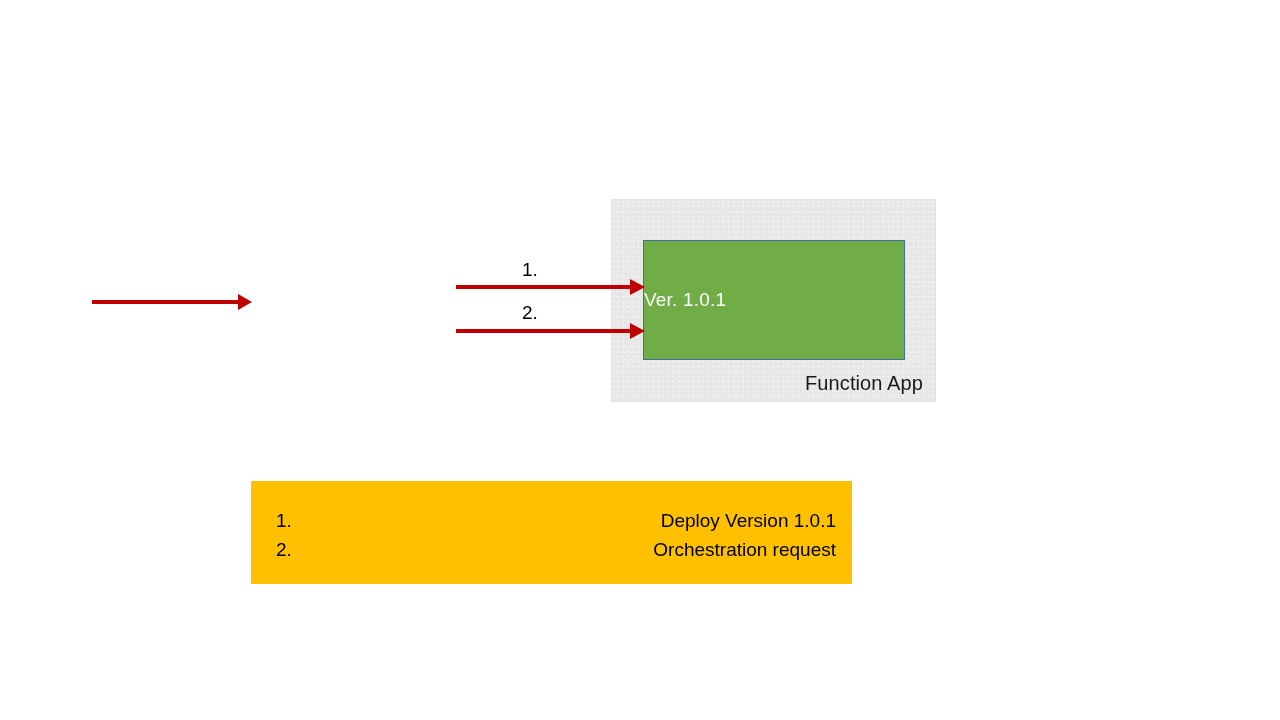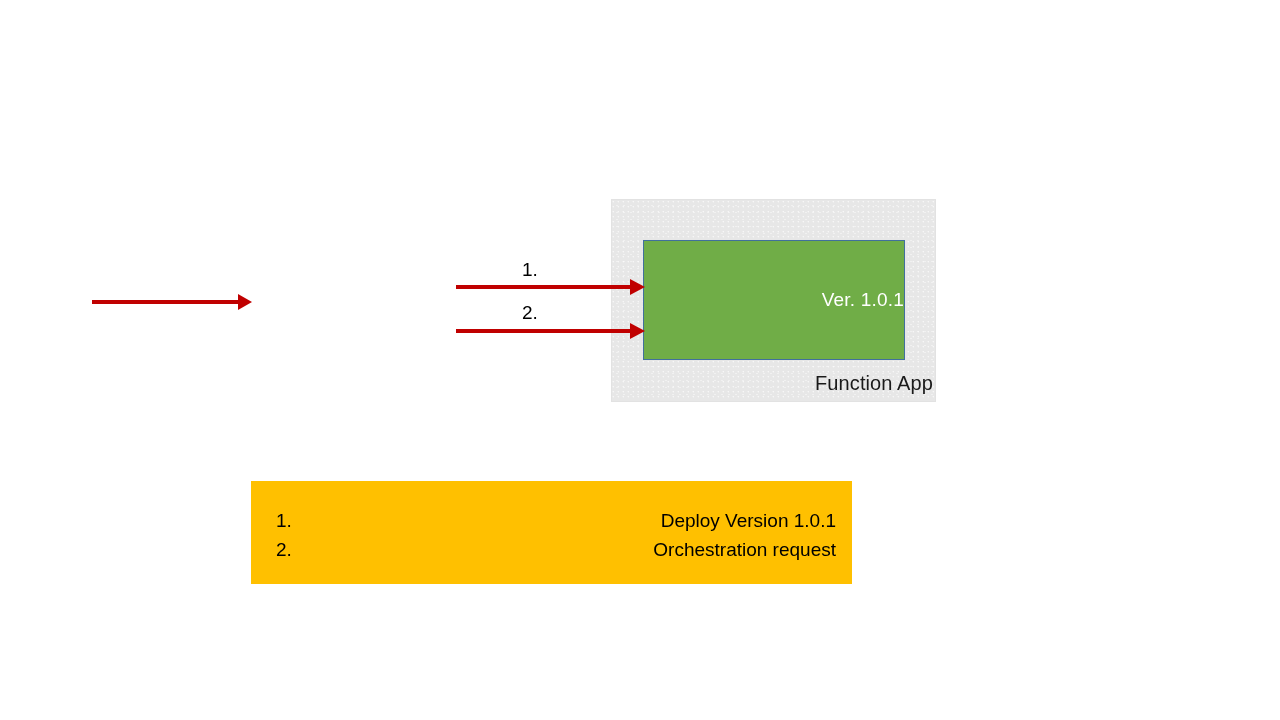--- a/index.html
+++ b/index.html
@@ -40,40 +40,40 @@
     height: 203px;
     background-color: #e7e7e7;
     background-image:
       radial-gradient(circle at 25% 35%, rgba(255,255,255,0.65) 0.6px, transparent 0.9px),
       radial-gradient(circle at 70% 80%, rgba(250,250,250,0.55) 0.6px, transparent 0.9px);
     background-size: 5px 5px, 7px 7px;
     border: 1px solid #e2e2e2;
   }
   .container-label {
     position: absolute;
-    right: 2px;
+    right: 12px;
     bottom: 6px;
     font-size: 20px;
     line-height: 24px;
     color: #1a1a1a;
     white-space: nowrap;
     letter-spacing: 0.1px;
   }
 
   
   .version-box {
     left: 643px;
     top: 240px;
     width: 262px;
     height: 120px;
     background: #70ad47;
     border: 1px solid #41709c;
     display: flex;
     align-items: center;
-    justify-content: flex-end;
+    justify-content: flex-start;
   }
   .version-label {
     font-size: 19px;
     line-height: 24px;
     color: #ffffff;
     white-space: nowrap;
     letter-spacing: 0.2px;
   }
 
   

